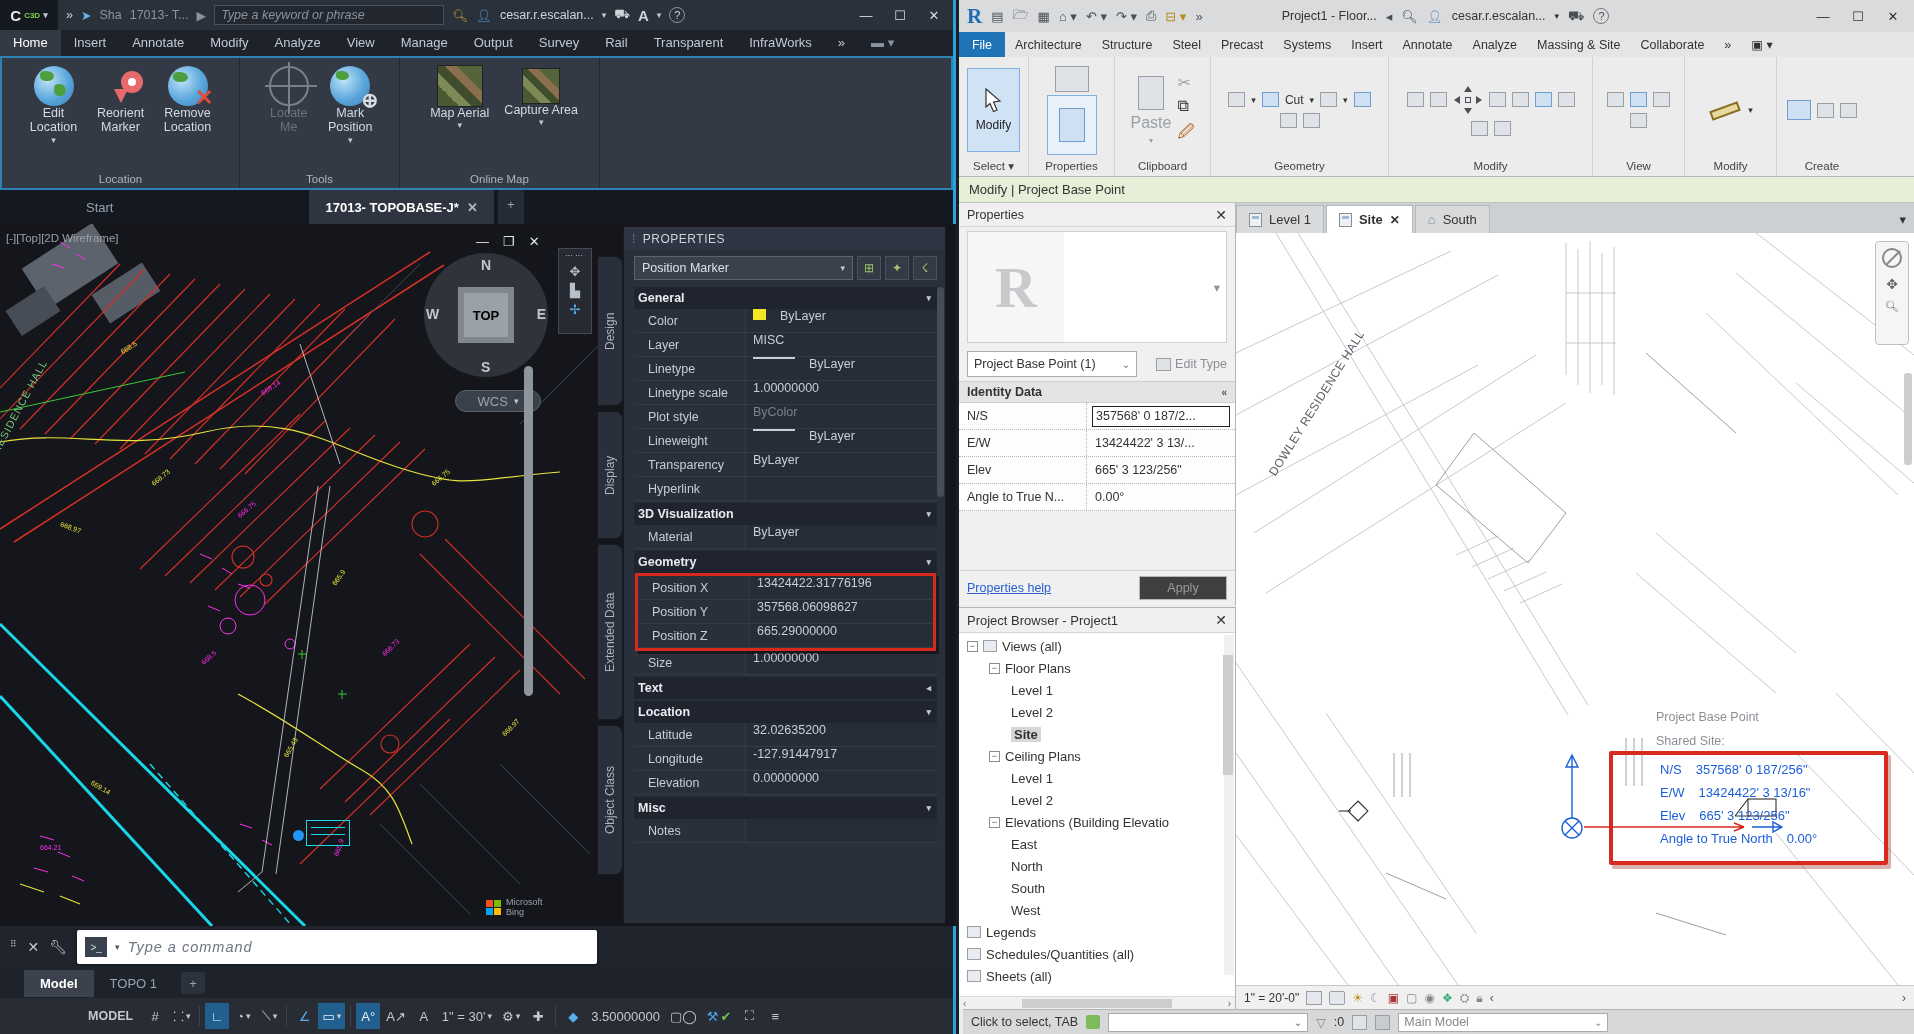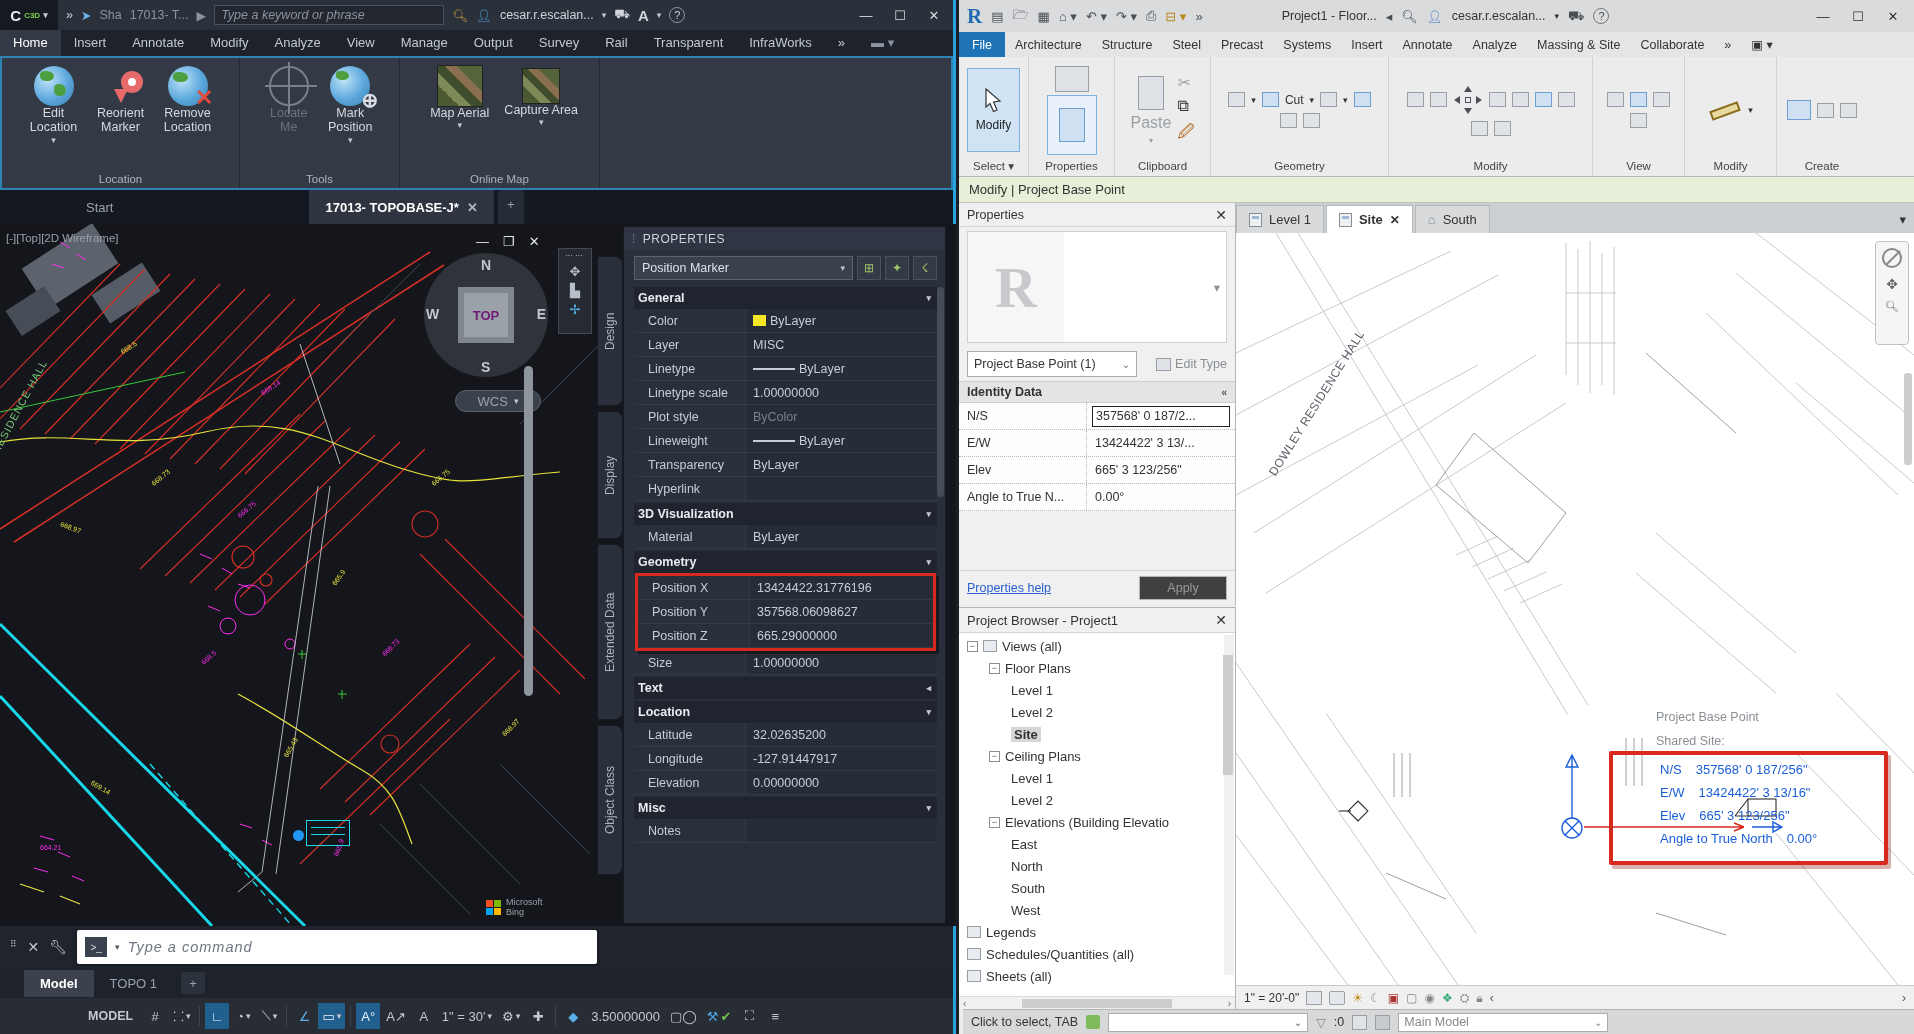--- a/index.html
+++ b/index.html
@@ -50,21 +50,21 @@
   .dtab.act{background:#2e3440;color:#fff;font-weight:bold}
   .dplus{width:26px;text-align:center;color:#9aa2ad;background:#262c36;margin-left:4px;padding:7px 0;border-radius:3px 3px 0 0}
 
   
   .a-view{position:absolute;left:0;top:224px;width:956px;height:702px;background:#14161c;overflow:hidden}
   .vlabel{position:absolute;left:6px;top:8px;color:#9aa0a8;font-size:11.5px}
   .vwin{position:absolute;left:476px;top:10px;display:flex;gap:14px;color:#e3e6ea;font-size:13px}
   .vcube{position:absolute;left:424px;top:29px;width:124px;height:124px}
   .vring{position:absolute;left:0;top:0;width:124px;height:124px;border-radius:50%;background:rgba(125,130,138,.28)}
   .vtop{position:absolute;left:34px;top:34px;width:56px;height:56px;background:#9ba1a9;border:6px solid #81878f;
-    display:flex;align-items:center;justify-content:center;color:#701a75;font-size:13px;font-weight:bold}
+    display:flex;align-items:center;justify-content:center;color:#000000;font-size:13px;font-weight:bold}
   .vdir{position:absolute;color:#c3c7cd;font-weight:bold;font-size:14px}
   .wcs{position:absolute;left:455px;top:166px;width:86px;height:22px;background:#3a414b;border:1px solid #59616d;
     border-radius:11px;color:#9aa2ae;font-size:13px;display:flex;align-items:center;justify-content:center;gap:6px}
   .vscroll{position:absolute;left:524px;top:142px;width:9px;height:330px;border-radius:5px;background:#8f959d}
   .vtoolbar{position:absolute;left:558px;top:24px;width:34px;height:86px;background:#262b33;border:1px solid #434a55;
     display:flex;flex-direction:column;align-items:center;color:#b9bfc8;font-size:13px;gap:4px;padding-top:2px}
   .vtoolbar .grip{letter-spacing:2px;font-size:8px;color:#7c8violet violet390}
   .reshall{position:absolute;left:-16px;top:236px;color:#7ccc7c;font-size:10.5px;letter-spacing:1px;
     transform:rotate(-62deg);transform-origin:left top;white-space:nowrap}
   .tinylab{position:absolute;font-size:7px;white-space:nowrap}
@@ -83,21 +83,21 @@
     color:#cdd2da;font-size:12px;letter-spacing:.5px}
   .apal-body{flex:1;padding:6px 8px 0 10px;overflow:hidden;position:relative}
   .ap-combo-row{display:flex;gap:4px;margin-bottom:7px}
   .ap-combo{flex:1;height:24px;background:#3a414d;border:1px solid #59626f;display:flex;align-items:center;
     justify-content:space-between;padding:0 7px;color:#dde1e8}
   .ap-ibtn{width:24px;height:24px;background:#343b47;border:1px solid #4a525f;display:flex;align-items:center;justify-content:center;font-size:12px;color:#9fc46a}
   .ap-sec-head{height:22px;background:#1f242e;display:flex;align-items:center;justify-content:space-between;
     padding:0 6px 0 4px;color:#e8ebf0;font-weight:bold;margin-top:2px}
   .ap-row{display:flex;height:24px;border-bottom:1px solid #343b47}
   .ap-label{width:112px;display:flex;align-items:center;padding-left:14px;background:#2a303b;border-right:1px solid #343b47}
-  .ap-value{flex:1;display:flex;align-items:center;padding-left:7px;background:#272d37;gap:4px;white-space:nowrap;overflow:hidden}
+  .ap-value{flex:1;display:flex;align-items:flex-start;padding-left:7px;background:#272d37;gap:14px;white-space:nowrap;overflow:hidden}
   .ap-value.gray{color:#79818d}
   .swatch{width:13px;height:11px;background:#f5e626;display:inline-block}
   .lineglyph{display:inline-block;width:42px;height:2px;background:#c8cdd6}
   .red-box{border:3px solid #d8291f;box-shadow:3px 3px 0 rgba(0,0,0,.45);margin:0 1px;position:relative;z-index:2}
   .vtabs{position:absolute;left:598px;top:32px;width:25px;display:flex;flex-direction:column;gap:5px}
   .vtab{background:#2a303b;border:1px solid #171b21;border-right:none;border-radius:8px 0 0 8px;
     color:#aeb5c0;font-size:12px;display:flex;align-items:center;justify-content:center;
     writing-mode:vertical-rl;transform:rotate(180deg);padding:10px 0}
   .apal-scroll{position:absolute;right:1px;top:60px;width:7px;height:210px;background:#454d59;border-radius:4px}
 

